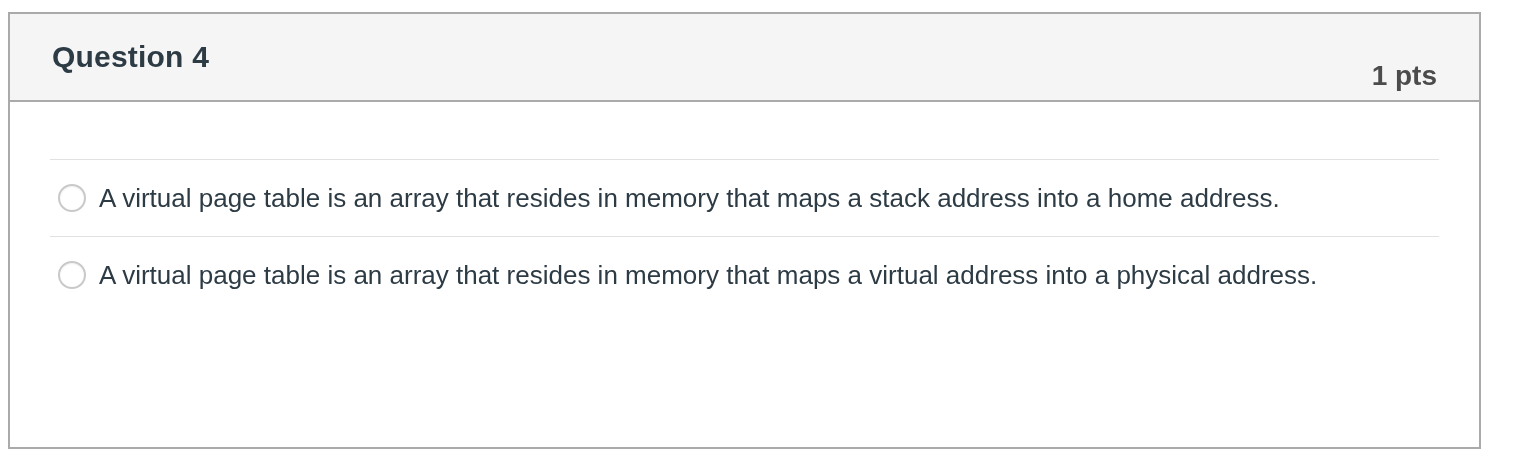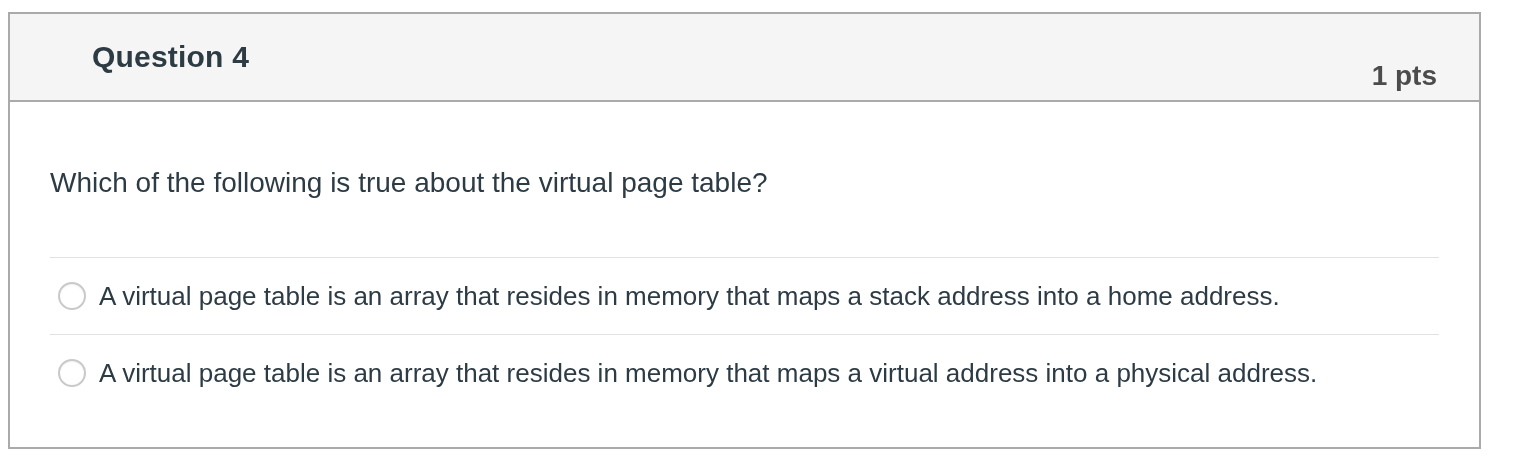--- a/index.html
+++ b/index.html
@@ -42,21 +42,20 @@
     height: 88px;
     padding: 0 42px;
     background: var(--header-bg);
     border-bottom: 2px solid var(--border-gray);
   }
   .question-title {
     font-size: 30px;
     font-weight: 700;
     color: var(--title-color);
     letter-spacing: 0.2px;
-    margin-left: 40px;
   }
   .question-points {
     font-size: 28px;
     font-weight: 700;
     color: var(--points-color);
     margin-top: 38px;
   }
   .question-body {
     padding: 0 40px;
   }
@@ -97,21 +96,20 @@
 
 <div class="stage">
   <div class="question-card">
 
     <div class="card-header">
       <span class="question-title">Question 4</span>
       <span class="question-points">1 pts</span>
     </div>
 
     <div class="question-body">
-      <div class="question-text">Which of the following is true about the virtual page table?</div>
 
       <div class="answers">
 
         <div class="answer-row">
           <span class="radio" role="radio" aria-checked="false"></span>
           <span class="answer-label">A virtual page table is an array that resides in memory that maps a stack address into a home address.</span>
         </div>
 
         <div class="answer-row">
           <span class="radio" role="radio" aria-checked="false"></span>

